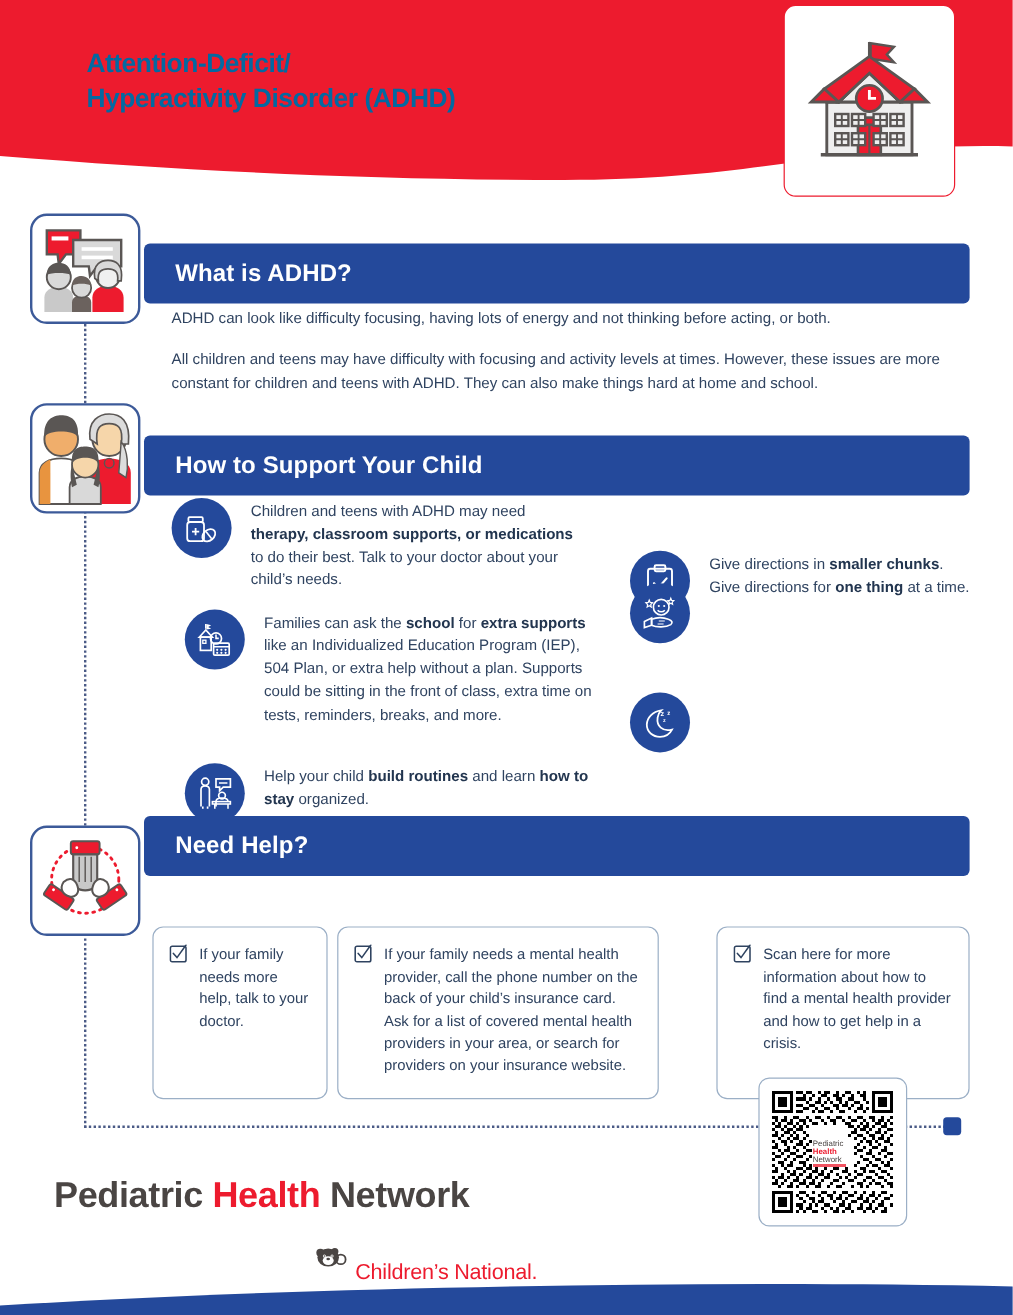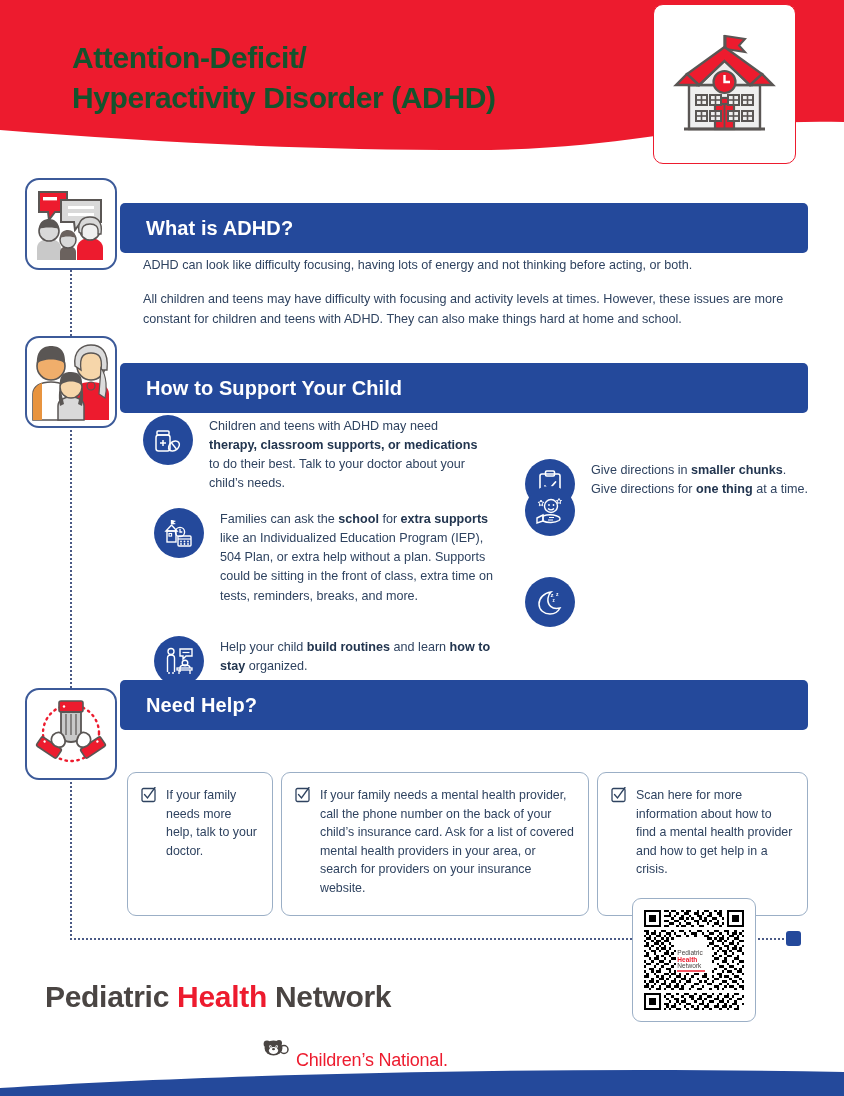--- a/index.html
+++ b/index.html
@@ -11,22 +11,22 @@
     overflow: hidden;
   }
 
   
   .header {
     position: absolute; top: 0; left: 0; width: 844px; height: 160px;
   }
   .header-red-svg { position: absolute; top: 0; left: 0; }
   .header-title {
     position: absolute; left: 72px; top: 38px;
-    color: #14532d;
-    font-size: 30px; font-weight: bold; line-height: 1.32;
+    color: #0369a1;
+    font-size: 22px; font-weight: bold; line-height: 1.32;
     letter-spacing: -0.4px;
     width: 560px;
   }
   .header-title .l2 { display:block; }
 
   .school-card {
     position: absolute; left: 653px; top: 4px;
     width: 143px; height: 160px;
     background: #ffffff;
     border: 1px solid #ED1B2E;
@@ -116,21 +116,21 @@
   .hcard {
     position: absolute;
     top: 772px;
     border: 1px solid #9BAFC6;
     border-radius: 9px;
     padding: 13px 14px 13px 13px;
     display: flex; gap: 9px;
     background: #ffffff;
   }
   .hc-1 { left: 127px; width: 146px; height: 144px; }
-  .hc-2 { left: 281px; width: 308px; height: 144px; }
+  .hc-2 { left: 281px; width: 268px; height: 144px; }
   .hc-3 { left: 597px; width: 211px; height: 144px; }
 
   .check-box { flex: 0 0 auto; margin-top: 1px; }
   .hcard-text {
     color: #2F4360;
     font-size: 12.4px; line-height: 1.5;
   }
 
   .qr-card {
     position: absolute; left: 632px; top: 898px;

